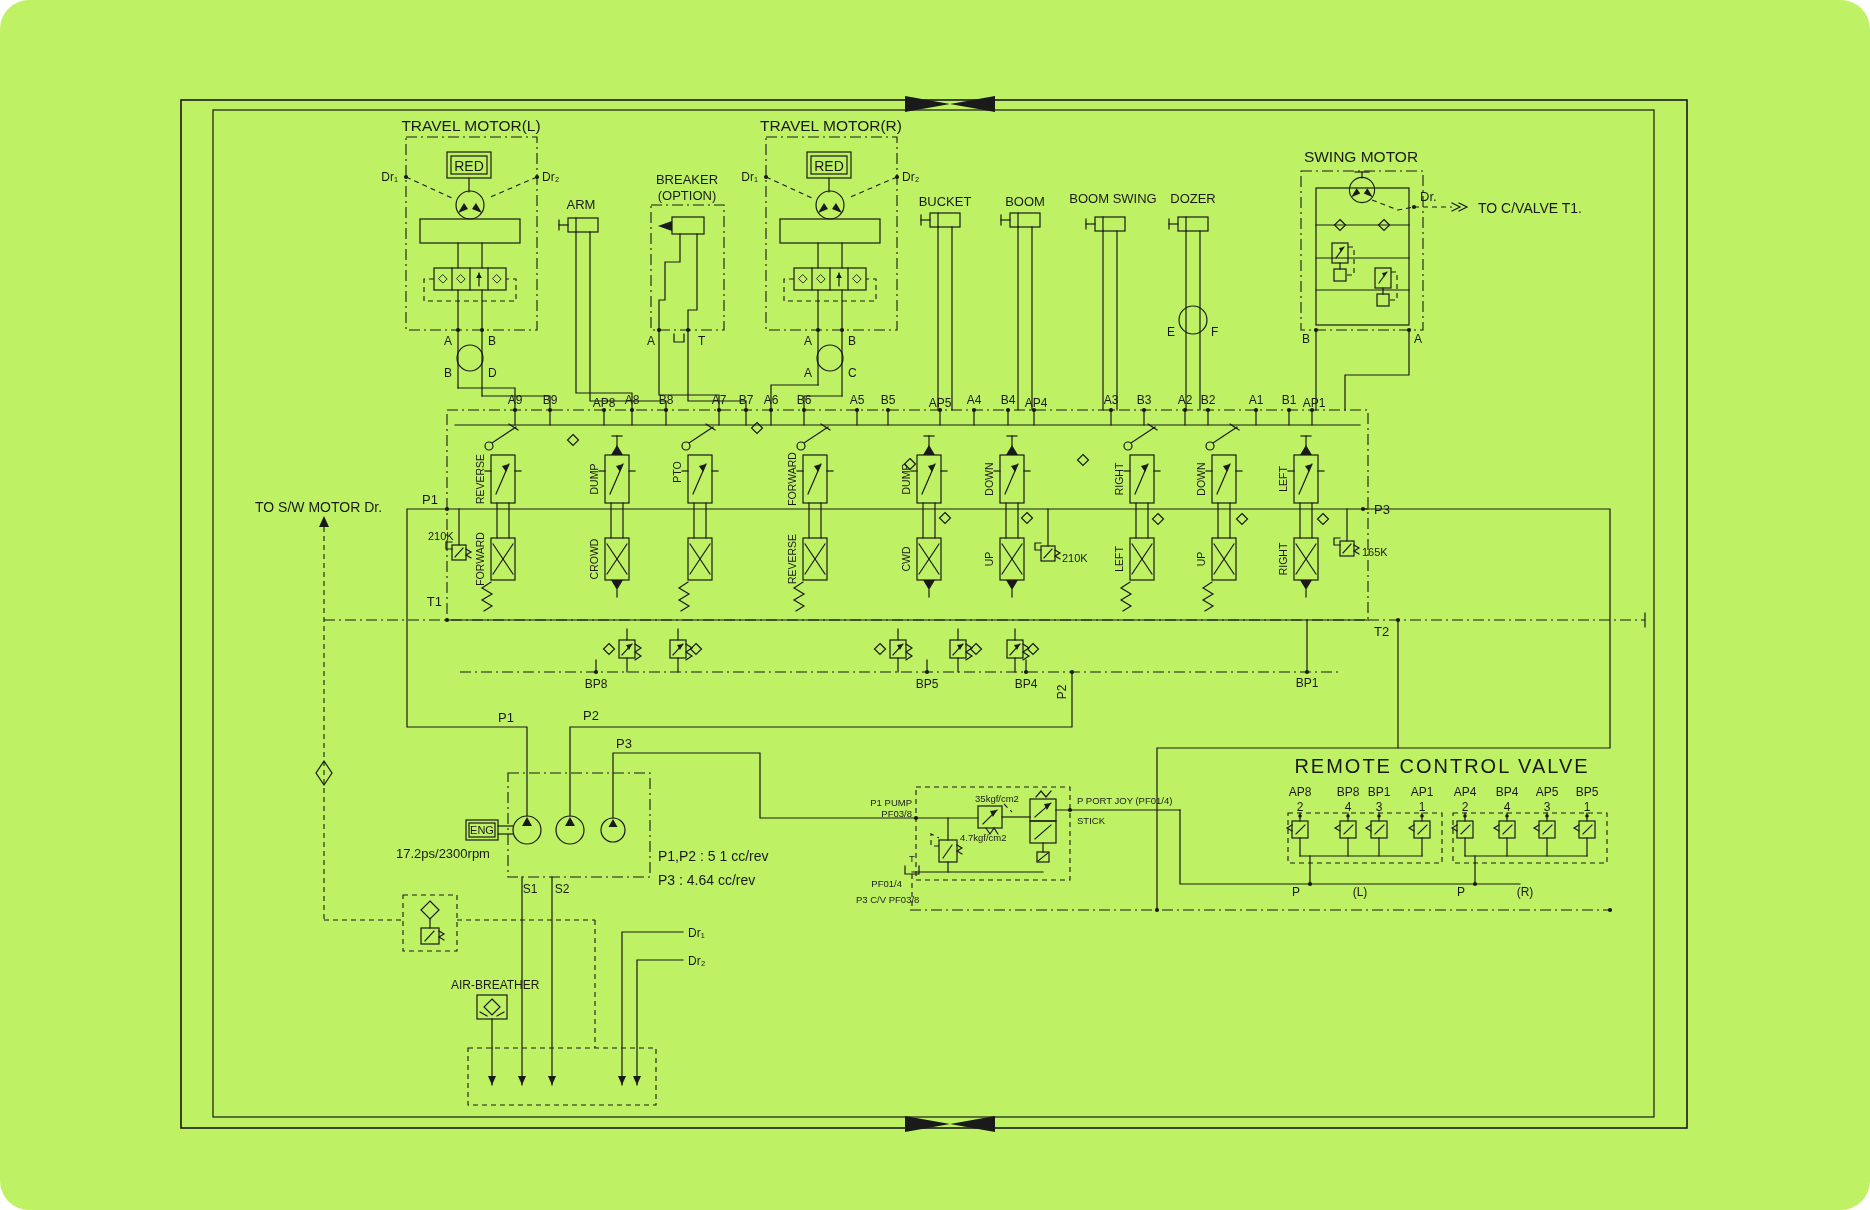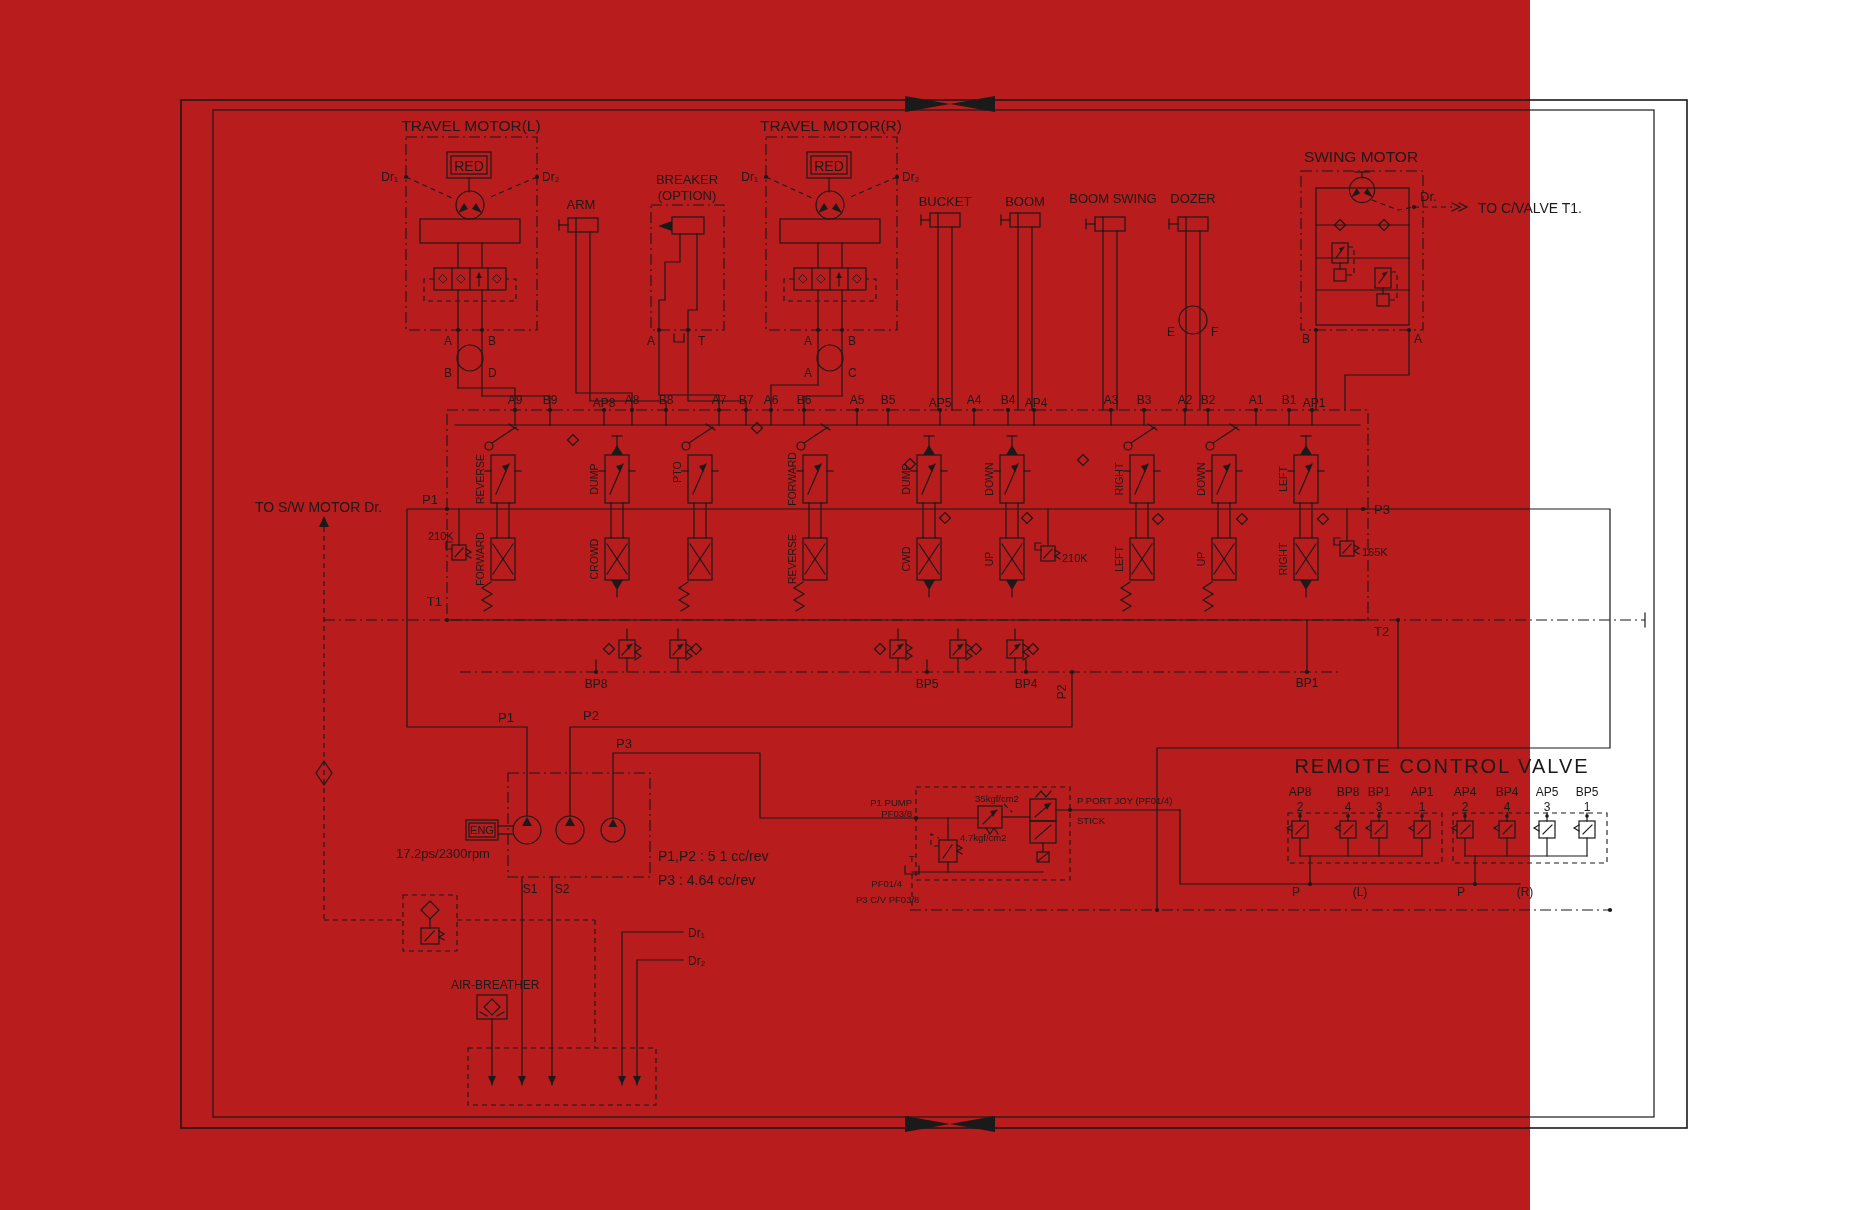--- a/index.html
+++ b/index.html
@@ -1,16 +1,16 @@
 <!DOCTYPE html>
 <html><head>
 <meta charset="utf-8">
 <style>
   html,body{margin:0;padding:0;background:#fff;}
-  .stage{width:1530px;height:1210px;background:#b91c1c;position:relative;}
+  .stage{width:1870px;height:1210px;background:#bef264;position:relative;border-radius:29px;}
   svg{display:block;}
   .ln{fill:none;stroke:#1a1a1a;stroke-width:1.2;stroke-linecap:square;}
   .th{fill:none;stroke:#1a1a1a;stroke-width:1.6;}
   .dd{fill:none;stroke:#1a1a1a;stroke-width:1.1;stroke-dasharray:11 4 2 4;}
   .ds{fill:none;stroke:#1a1a1a;stroke-width:1.1;stroke-dasharray:5 4;}
   .fl{fill:#1a1a1a;stroke:none;}
   .dot{stroke:#1a1a1a;stroke-width:4.2;stroke-linecap:round;fill:none;}
   text.t{fill:#1a1a1a;font-family:"Liberation Sans","DejaVu Sans",sans-serif;}
   .s9{font-size:9.5px}.s10{font-size:10.5px}.s11{font-size:11px}.s12{font-size:12px}
   .s13{font-size:13px}.s14{font-size:14px}.s15{font-size:15.5px}.s20{font-size:20px;letter-spacing:2px}

